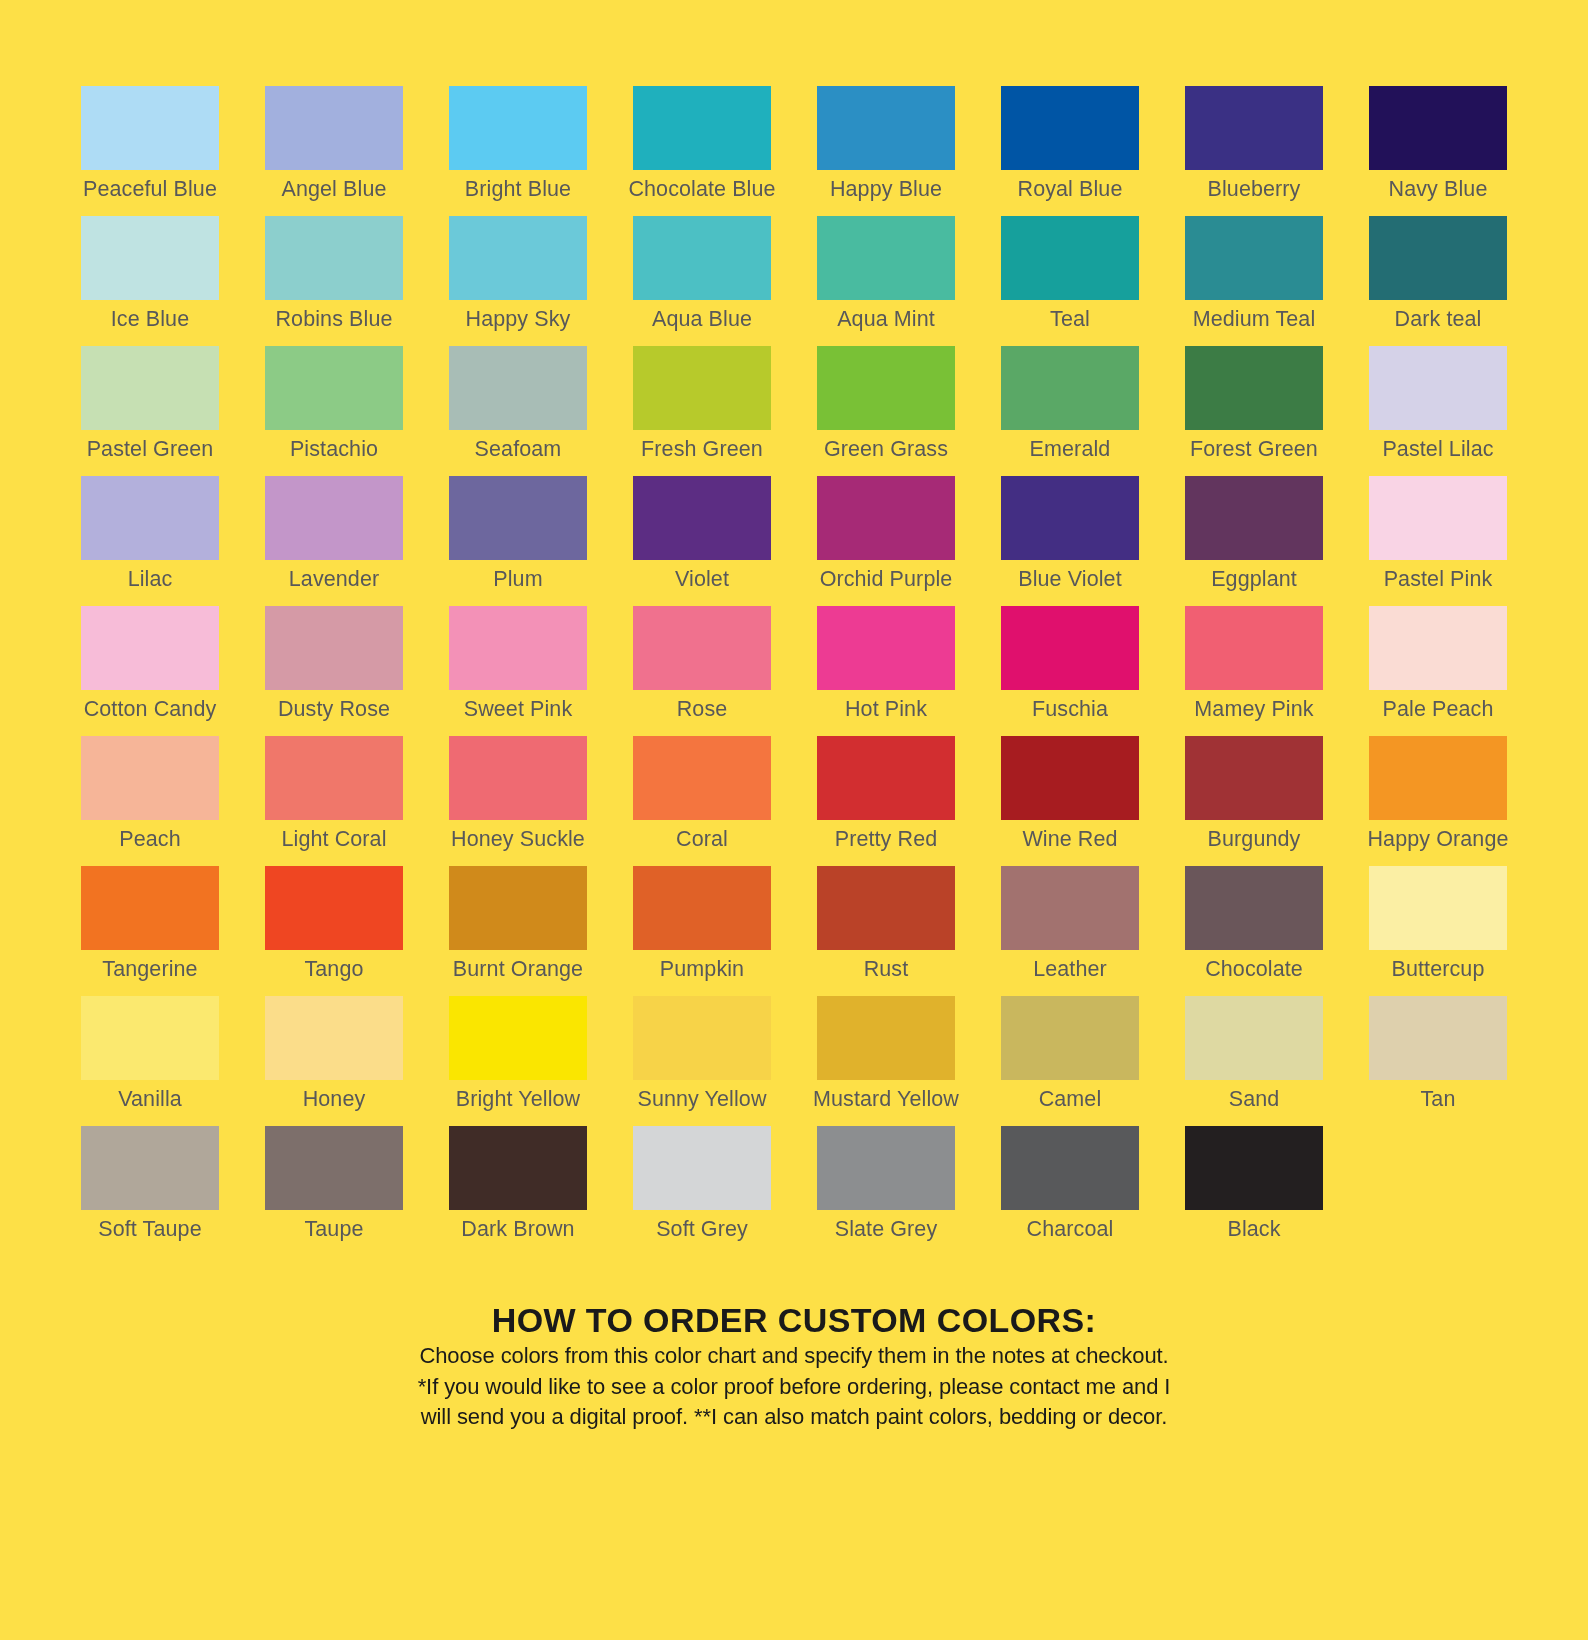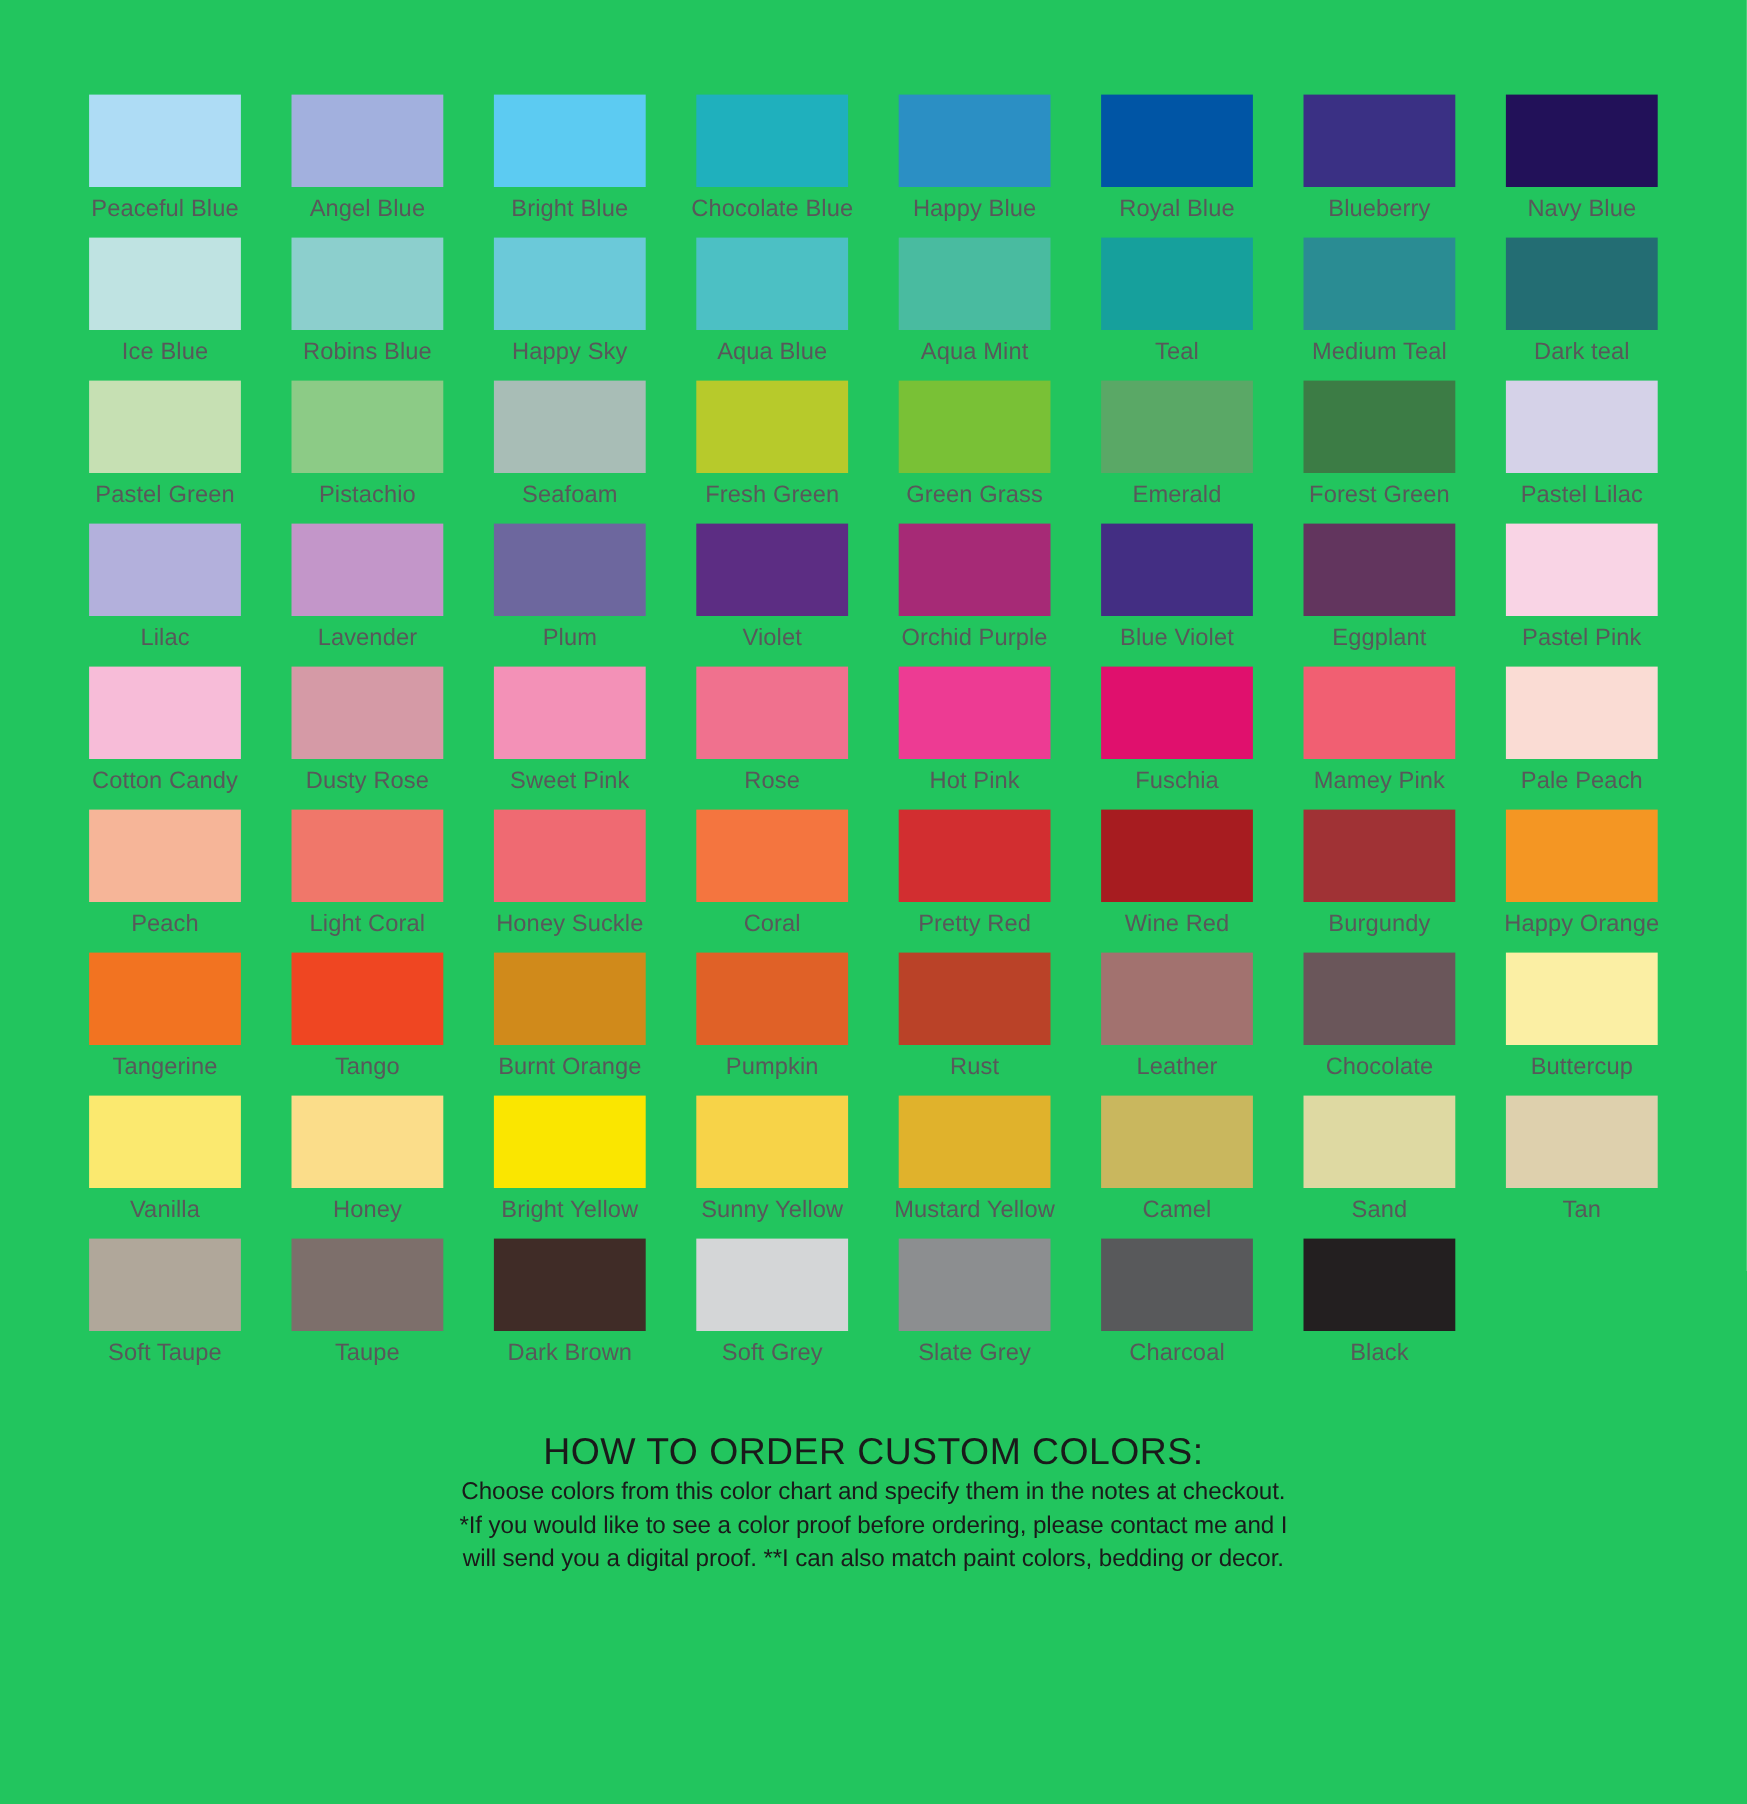--- a/index.html
+++ b/index.html
@@ -10,21 +10,21 @@
   body {
     width: 1588px;
     height: 1640px;
     font-family: "Liberation Sans", sans-serif;
     overflow: hidden;
   }
   #chart-page {
     width: 1588px;
     height: 1640px;
     position: relative;
-    background: #22c55e;
+    background: #fde047;
     box-sizing: border-box;
   }
   #swatch-grid {
     position: absolute;
     left: 58px;
     top: 86px;
     width: 1472px;
     display: grid;
     grid-template-columns: repeat(8, 1fr);
     grid-auto-rows: 130px;
@@ -57,21 +57,21 @@
     left: 0;
     right: 0;
     top: 1300px;
     text-align: center;
     color: #1a1a1a;
   }
   #footer-heading {
     font-size: 34px;
     line-height: 1.22;
     letter-spacing: 0.4px;
-    font-weight: 400;
+    font-weight: 700;
     font-family: "Liberation Sans", sans-serif;
   }
   .footer-line {
     font-size: 22px;
     line-height: 1.38;
     letter-spacing: -0.1px;
     font-weight: 400;
     font-family: "Liberation Sans", sans-serif;
   }
 </style>

